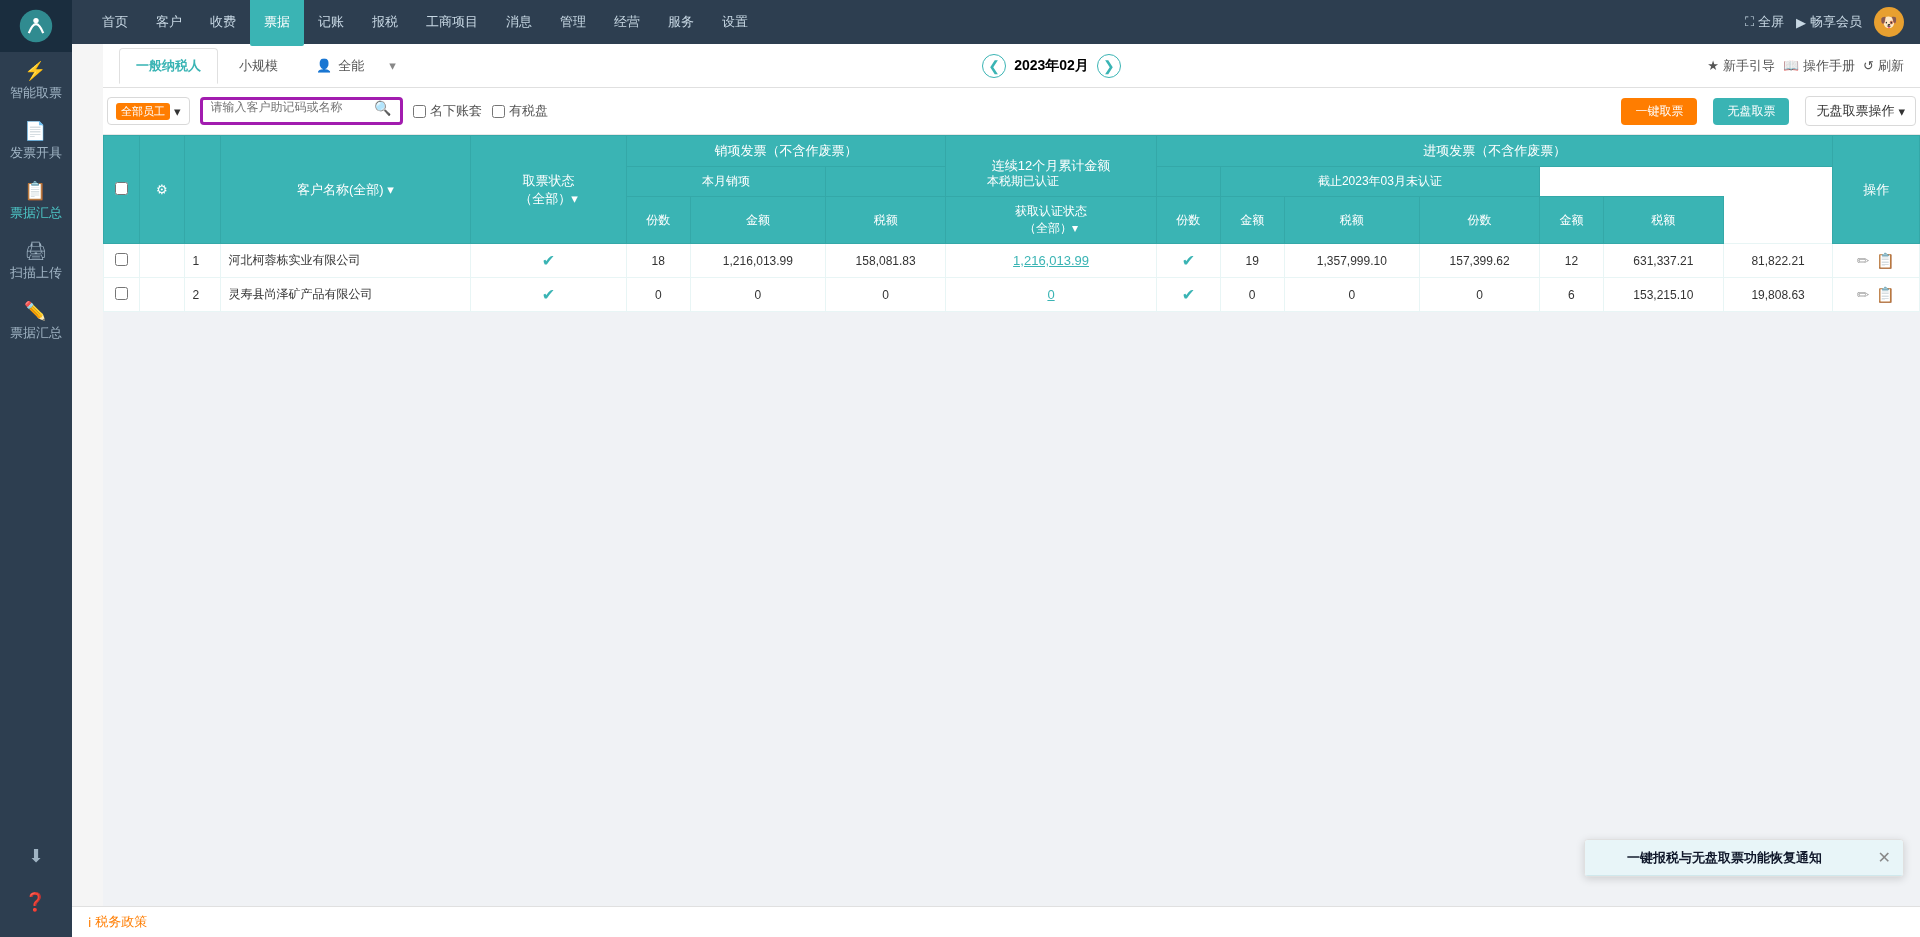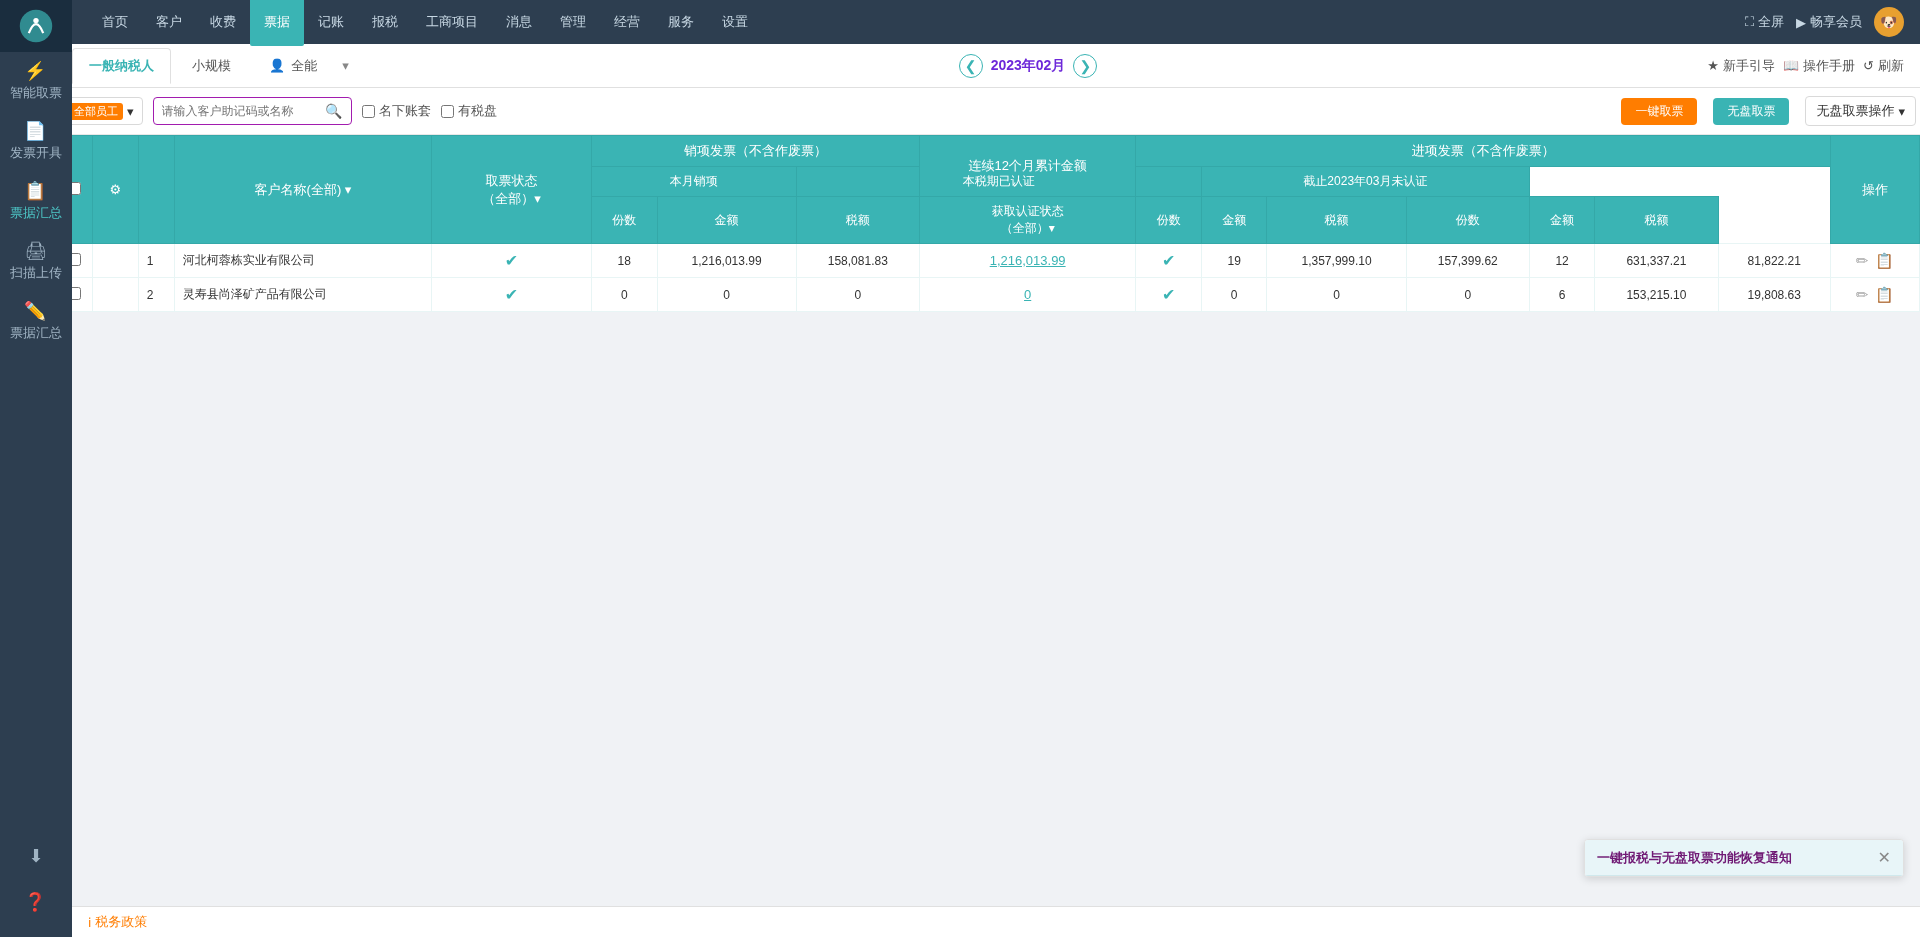--- a/index.html
+++ b/index.html
@@ -39,21 +39,21 @@
     }
     .topbar-nav-item.active {
       background: #3ab4b4; color: #fff; border-radius: 2px;
     }
     .topbar-right { display: flex; align-items: center; gap: 12px; }
     .topbar-right-item { color: #c8d8e4; cursor: pointer; font-size: 12px; display: flex; align-items: center; gap: 4px; }
     .avatar { width: 30px; height: 30px; border-radius: 50%; background: #e8a030; display: flex; align-items: center; justify-content: center; color: #fff; font-size: 14px; cursor: pointer; }
 
     
     .main {
-      margin-left: 56px; margin-top: 44px; padding: 0;
+      margin-left: 103px; margin-top: 44px; padding: 0;
       height: calc(937px - 44px); background: #f0f2f5; overflow: hidden;
     }
 
     
     .tab-bar {
       background: #fff; border-bottom: 1px solid #e0e0e0;
       display: flex; align-items: center; padding: 0 16px; height: 44px; gap: 4px;
     }
     .tab-item {
       padding: 8px 16px; border-radius: 4px 4px 0 0; cursor: pointer; font-size: 13px;
@@ -66,41 +66,41 @@
     .tab-more { color: #888; cursor: pointer; margin-left: 4px; }
 
     
     .date-nav {
       display: flex; align-items: center; gap: 8px; margin-left: auto;
     }
     .date-nav-btn {
       width: 24px; height: 24px; border-radius: 50%; border: 1px solid #3ab4b4;
       background: #fff; color: #3ab4b4; cursor: pointer; display: flex; align-items: center; justify-content: center; font-size: 14px;
     }
-    .date-text { color: #6d28d9; font-size: 14px; font-weight: bold; }
+    .date-text { color: #000000; font-size: 14px; font-weight: bold; }
 
     
     .top-actions {
       display: flex; align-items: center; margin-left: auto; gap: 8px;
     }
     .action-link { color: #555; font-size: 12px; cursor: pointer; display: flex; align-items: center; gap: 4px; }
 
     
     .filter-bar {
       background: #fff; padding: 8px 4px; display: flex; align-items: center; gap: 10px;
       border-bottom: 1px solid #e8e8e8;
     }
     .filter-select {
       border: 1px solid #d9d9d9; border-radius: 4px; padding: 4px 8px;
       background: #fff; color: #333; font-size: 12px; cursor: pointer;
       display: flex; align-items: center; gap: 4px; height: 28px;
     }
     .filter-select .select-tag { background: #ff7d00; color: #fff; border-radius: 3px; padding: 1px 5px; font-size: 11px; }
     .search-input-wrap {
-      border: 1px solid #a21caf; border-radius: 4px; display: flex; align-items: center;
+      border: 3px solid #a21caf; border-radius: 4px; display: flex; align-items: flex-start;
       height: 28px; padding: 0 8px; background: #fff; gap: 4px;
     }
     .search-input-wrap input {
       border: none; outline: none; font-size: 12px; color: #333; width: 160px; background: transparent;
     }
     .search-icon { color: #aaa; cursor: pointer; font-size: 14px; }
     .checkbox-label { display: flex; align-items: center; gap: 4px; font-size: 12px; color: #555; cursor: pointer; }
     .checkbox-label input[type=checkbox] { cursor: pointer; }
     .filter-right { margin-left: auto; display: flex; gap: 16px; align-items: center; }
     .btn-orange {
@@ -138,21 +138,21 @@
     .notification-popup {
       position: fixed; right: 16px; bottom: 60px;
       width: 320px; background: #fff; border: 1px solid #e0e0e0;
       border-radius: 4px; box-shadow: 0 2px 8px rgba(0,0,0,0.15);
       z-index: 200; overflow: hidden;
     }
     .notification-header {
       background: #e8f5f8; padding: 8px 12px; display: flex; align-items: center; justify-content: space-between;
       border-bottom: 1px solid #d0e8ec;
     }
-    .notification-header-title { font-size: 13px; color: #701a75; font-weight: bold; }
+    .notification-header-title { font-size: 13px; color: #0f172a; font-weight: bold; margin-left: 30px; }
     .notification-close { color: #888; cursor: pointer; font-size: 16px; }
     .notification-body { padding: 10px 12px; font-size: 12px; color: #444; line-height: 1.8; }
     .notification-scrollbar {
       position: absolute; right: 2px; top: 40px; bottom: 10px; width: 4px;
       background: #e0e0e0; border-radius: 2px;
     }
 
     
     .bottom-bar {
       position: fixed; bottom: 0; left: 72px; right: 0;

